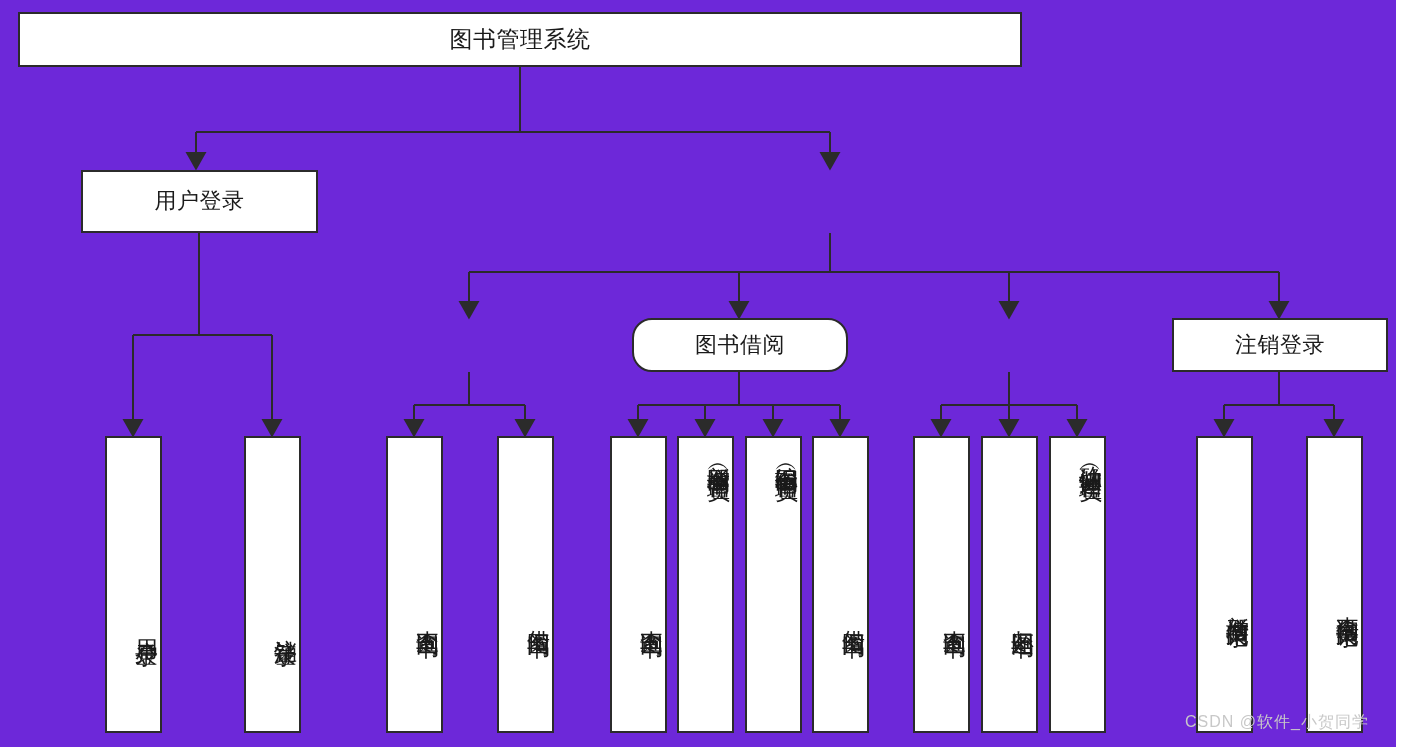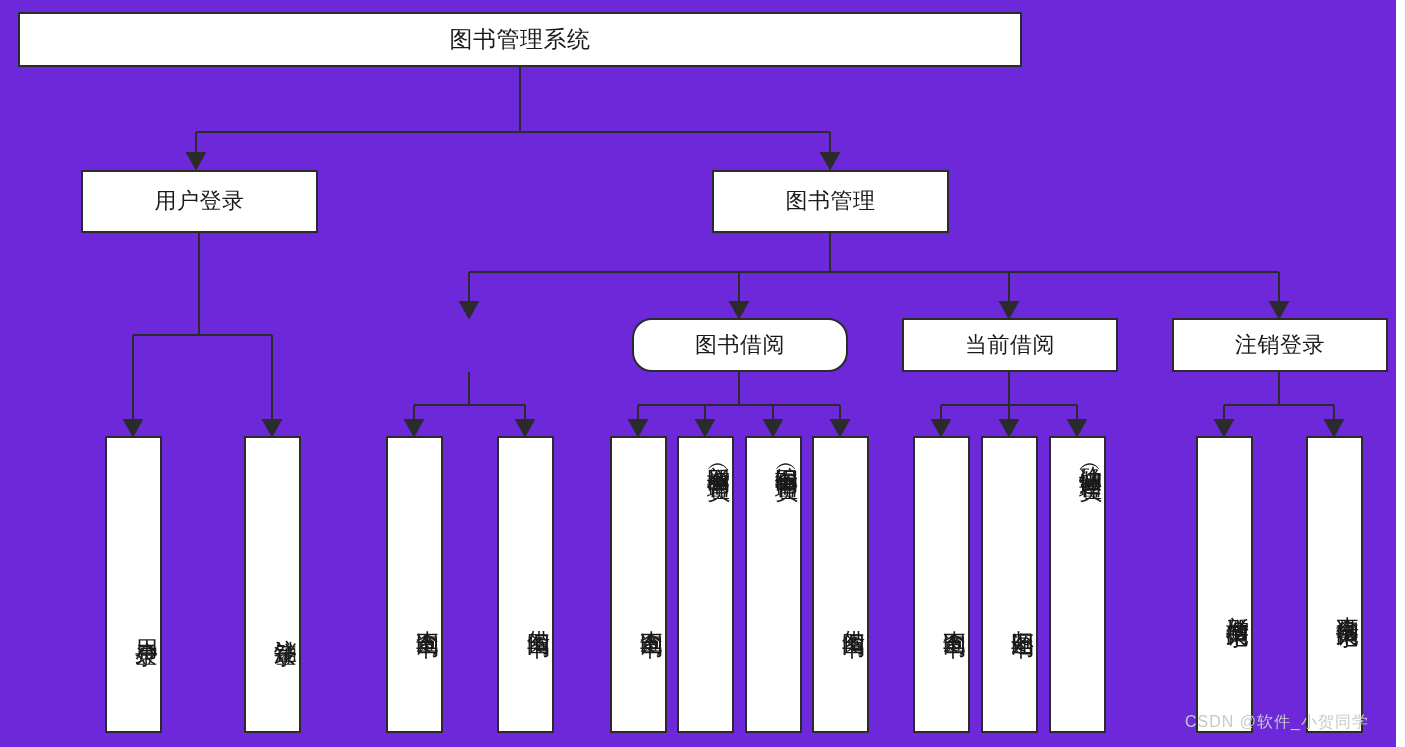--- a/index.html
+++ b/index.html
@@ -121,26 +121,24 @@
       <path d="M1224,405 L1334,405"></path>
       <path d="M1224,405 L1224,427" marker-end="url(#arrowhead)"></path>
       <path d="M1334,405 L1334,427" marker-end="url(#arrowhead)"></path>
     </g>
   </svg>
 
   <div class="node node-h node-root" style="left:18px; top:12px; width:1004px; height:55px;">图书管理系统</div>
 
   <div class="node node-h" style="left:81px; top:170px; width:237px; height:63px;">用户登录</div>
 
-  <div class="node node-h" style="left:712px; top:170px; width:237px; height:63px;">图书管理</div>
 
 
   <div class="node node-h" style="left:632px; top:318px; width:216px; height:54px;border-radius:20px;">图书借阅</div>
 
-  <div class="node node-h" style="left:902px; top:318px; width:216px; height:54px;">当前借阅</div>
 
   <div class="node node-h" style="left:1172px; top:318px; width:216px; height:54px;">注销登录</div>
 
   <div class="node node-v" style="left:105px; top:436px; width:57px; height:297px; padding-top:80px;">用户登录</div>
 
   <div class="node node-v" style="left:244px; top:436px; width:57px; height:297px; padding-top:80px;">注销登录</div>
 
   <div class="node node-v" style="left:386px; top:436px; width:57px; height:297px; padding-top:62px;">查询图书</div>
 
   <div class="node node-v" style="left:497px; top:436px; width:57px; height:297px; padding-top:62px;">借阅图书</div>

